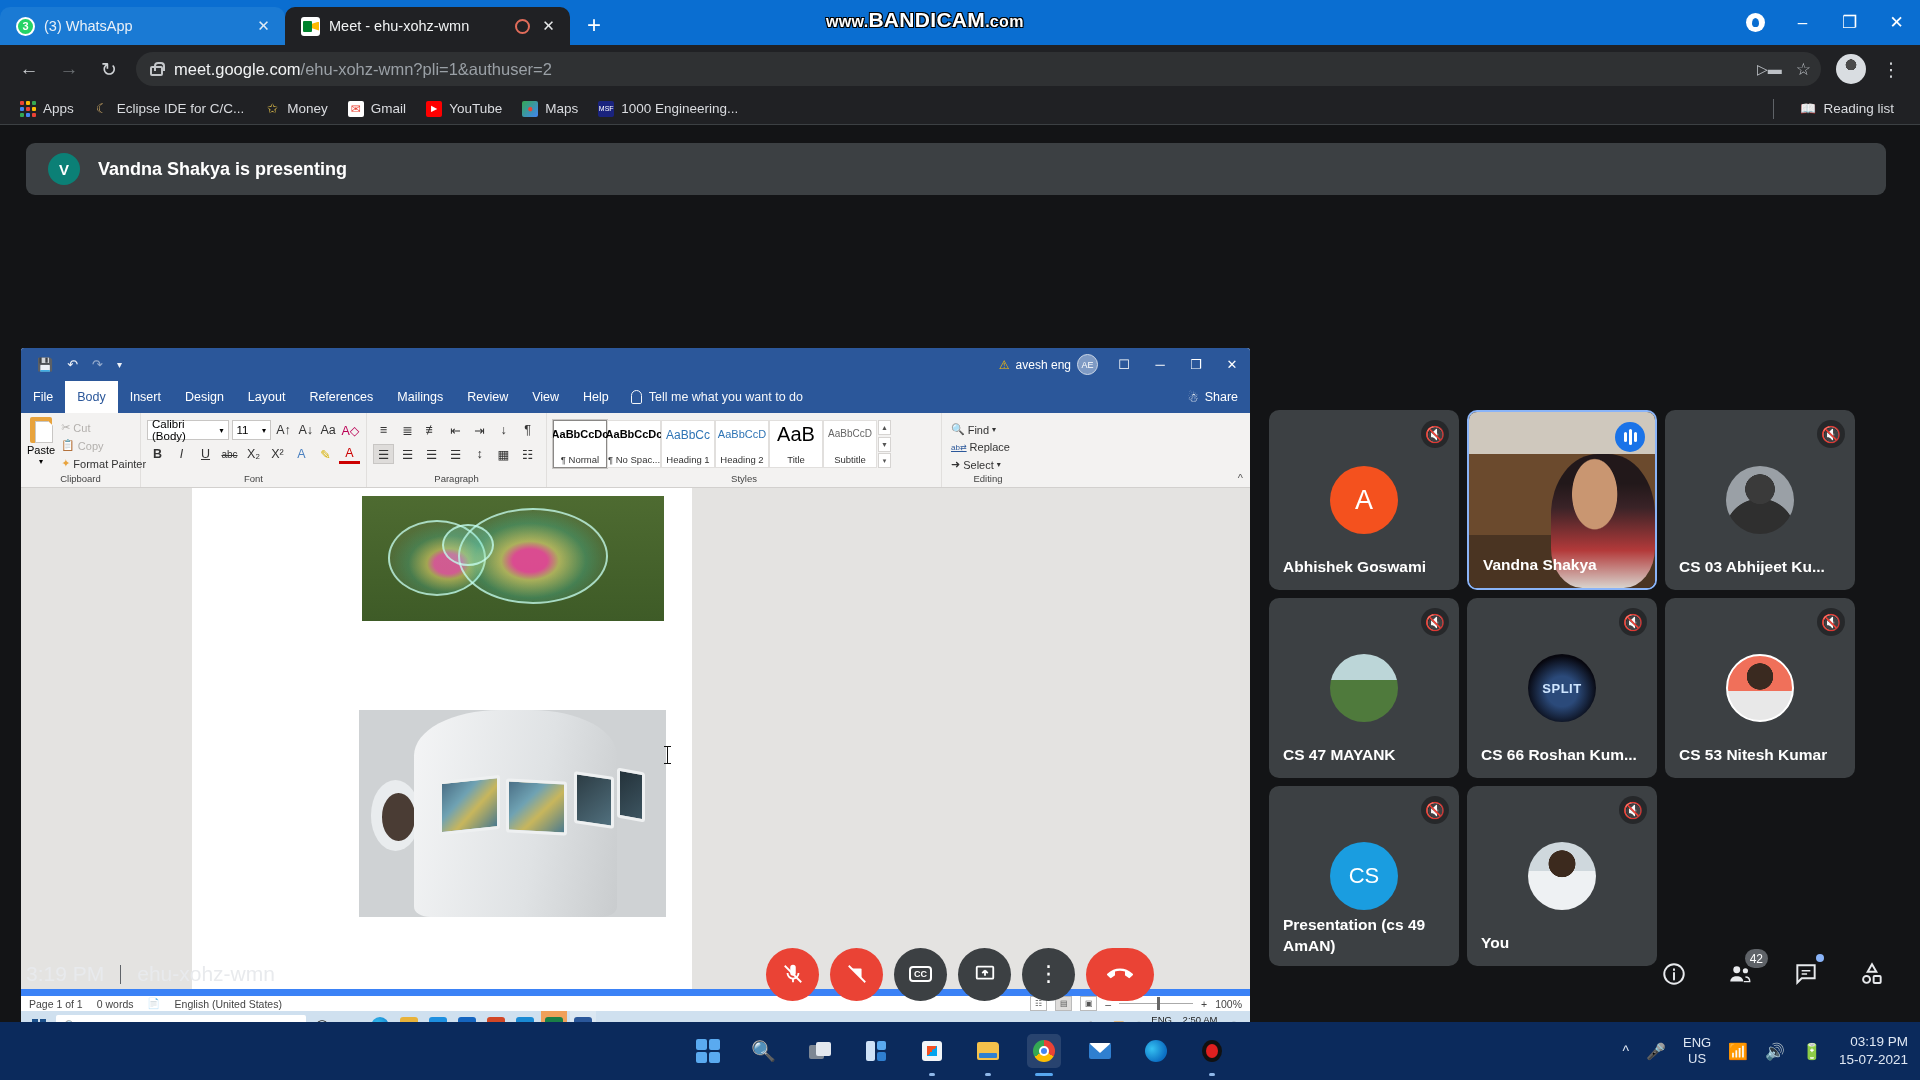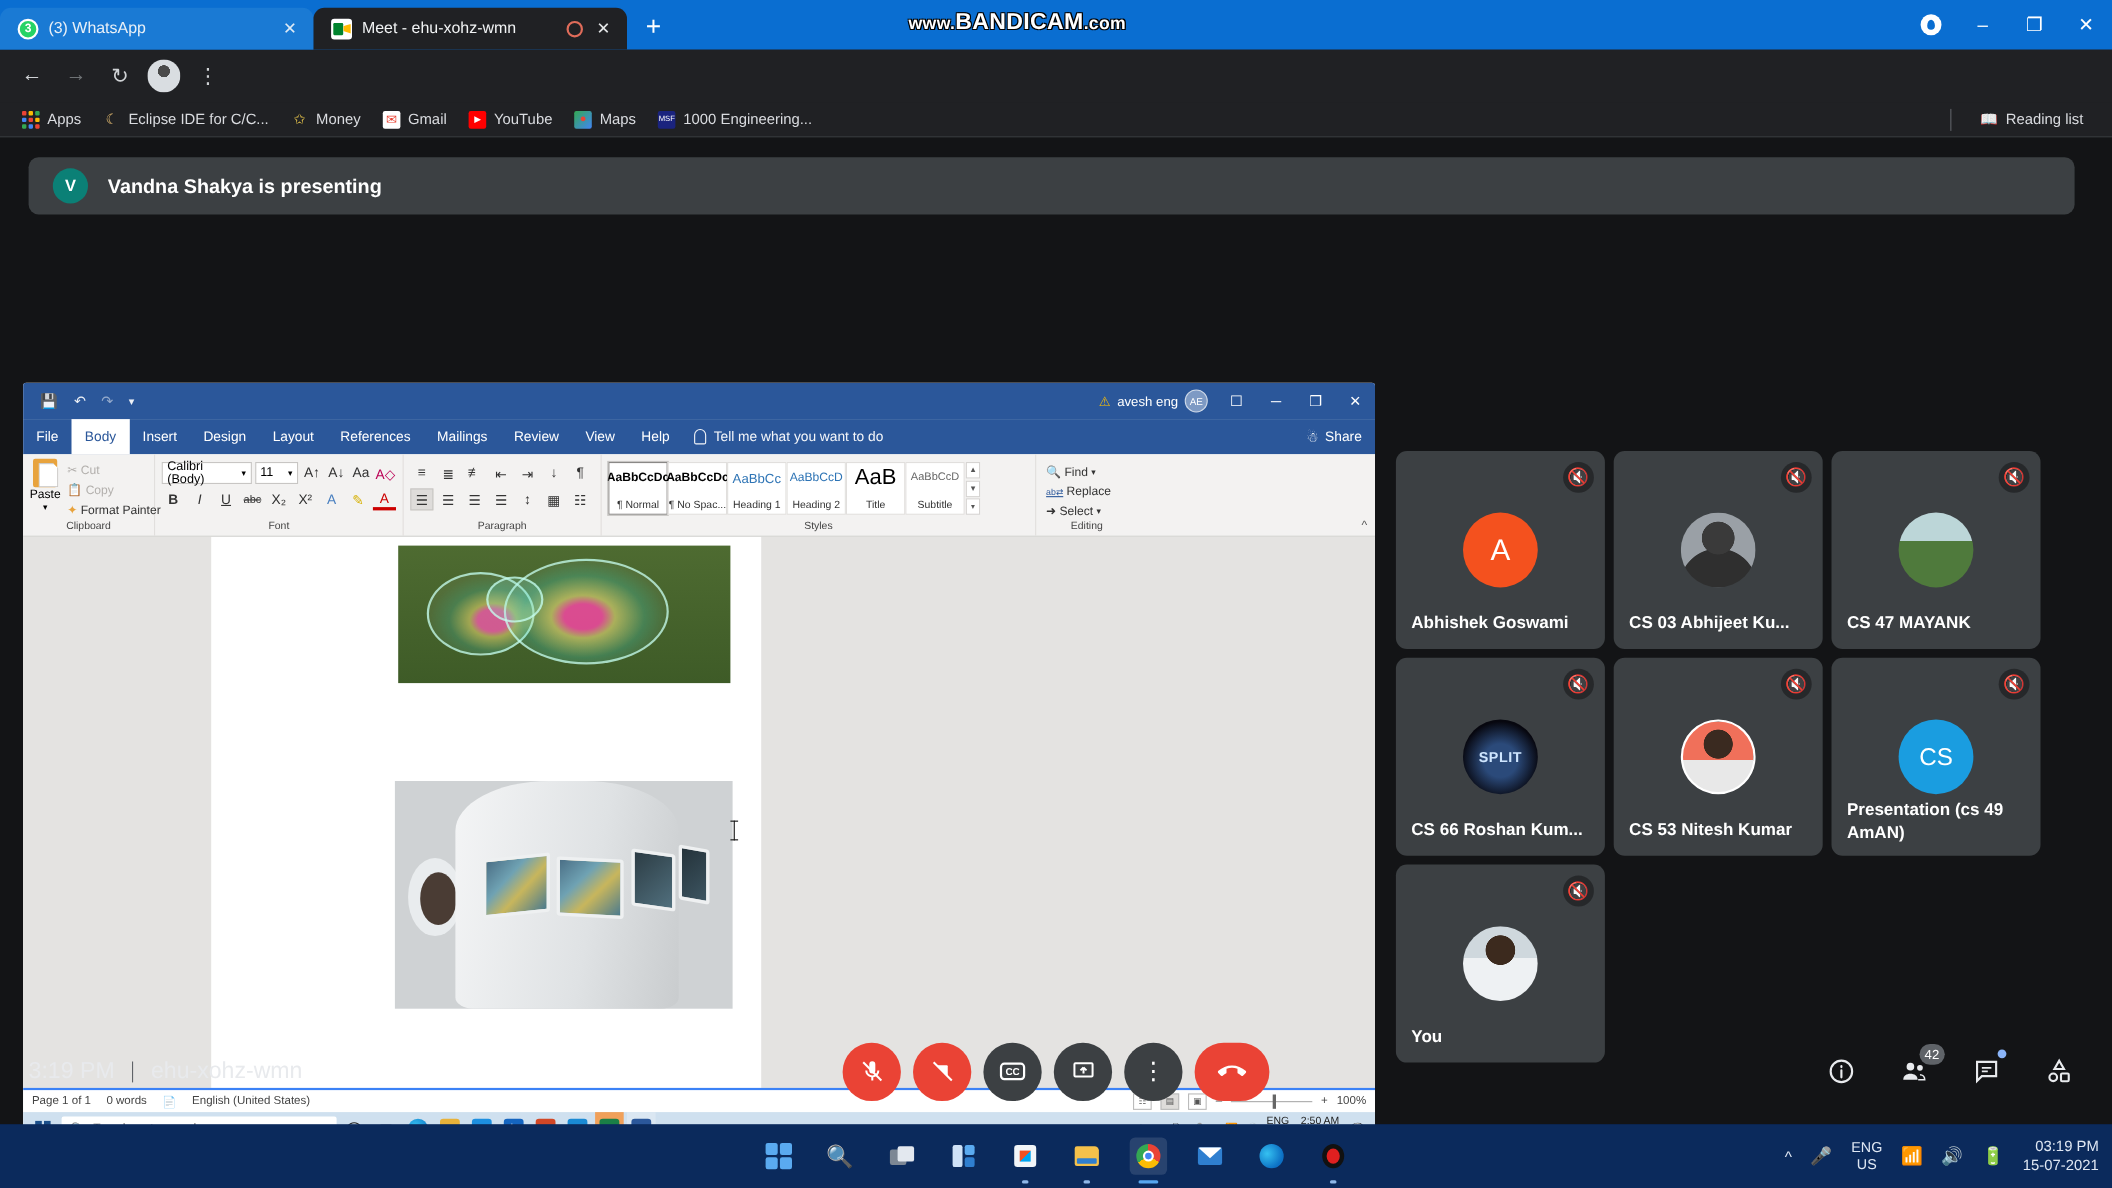--- a/index.html
+++ b/index.html
@@ -136,21 +136,21 @@
   .w1{left:26%;top:33%;width:20%;height:26%;transform:skewY(-6deg);}
   .w2{left:48%;top:34%;width:20%;height:26%;transform:skewY(3deg);}
   .w3{left:70%;top:31%;width:13%;height:25%;transform:skewY(8deg);background:linear-gradient(135deg,#2c3c44,#51707e);}
   .w4{left:84%;top:29%;width:9%;height:24%;transform:skewY(10deg);background:linear-gradient(135deg,#24323a,#3d5561);}
   .engine{position:absolute;left:4%;top:34%;width:16%;height:34%;background:#e9ecee;border-radius:50%;}
   .engine::after{content:"";position:absolute;inset:18% 10% 14% 22%;background:#4a3c34;border-radius:50%;}
   .caret{position:absolute;left:646px;top:258px;width:1px;height:18px;background:#111;}
   .caret::before,.caret::after{content:"";position:absolute;left:-3px;width:7px;height:1px;background:#111;}
   .caret::before{top:0;} .caret::after{bottom:0;}
 
-  .statusbar{position:absolute;left:0;right:0;bottom:30px;height:22px;background:#fff;border-top:2px solid #3b82f6;
+  .statusbar{position:absolute;left:0;right:0;bottom:30px;height:22px;background:#fff;border-top:7px solid #3b82f6;
              display:flex;align-items:center;padding:0 8px;font-size:10.5px;color:#444;gap:14px;}
   .sb-right{margin-left:auto;display:flex;align-items:center;gap:8px;}
   .viewbtn{width:17px;height:15px;border:1px solid #bbb;display:flex;align-items:center;justify-content:center;font-size:8px;color:#555;}
   .viewbtn.on{background:#dedcda;}
   .zoom-track{width:74px;height:1px;background:#aaa;position:relative;}
   .zoom-thumb{position:absolute;left:38px;top:-6px;width:3px;height:13px;background:#666;}
 
   .wintaskbar{position:absolute;left:0;right:0;bottom:0;height:30px;background:#cfe0ef;display:flex;align-items:center;
               padding:0 4px;gap:3px;}
   .startb{width:28px;height:28px;display:flex;align-items:center;justify-content:center;}
@@ -254,20 +254,28 @@
       <div class="wc">–</div>
       <div class="wc">❐</div>
       <div class="wc">✕</div>
     </div>
   </div>
 
   <div class="toolbar">
     <div class="tb-btn">←</div>
     <div class="tb-btn dim">→</div>
     <div class="tb-btn">↻</div>
+    <div class="omnibox">
+      <span class="lock"></span>
+      <span><span class="url-host">meet.google.com</span><span class="url-path">/ehu-xohz-wmn?pli=1&amp;authuser=2</span></span>
+      <span class="omnibox-right">
+        <span style="font-size:14px;color:#bdc1c6;">▷▬</span>
+        <span style="font-size:17px;color:#bdc1c6;">☆</span>
+      </span>
+    </div>
     <div class="tb-btn">
         <span class="avatar-chrome"></span>
       </div>
     <div class="tb-btn">⋮</div>
   </div>
 
   <div class="bookmarks">
     <div class="bm">
       <span class="bm-ic">
         <span class="apps-grid">
@@ -605,20 +613,30 @@
     </div>
 
     <div class="tiles">
 
       <div class="tile">
         <span class="mic-chip">🔇</span>
         <span class="av" style="background:#f4511e;">A</span>
         <span class="tile-name">Abhishek Goswami</span>
       </div>
 
+      <div class="tile active">
+        <span class="vid-bg"></span>
+        <span class="vid-face"></span>
+        <span class="speak-chip">
+          <i style="height:10px"></i>
+            <i style="height:16px"></i>
+            <i style="height:10px"></i>
+        </span>
+        <span class="tile-name">Vandna Shakya</span>
+      </div>
 
       <div class="tile">
         <span class="mic-chip">🔇</span>
         <span class="av photo" style="background:radial-gradient(circle at 50% 34%, #3a3a3a 0 26%, rgba(0,0,0,0) 27%), radial-gradient(circle at 50% 100%, #2f2f2f 0 46%, rgba(0,0,0,0) 47%), #9aa0a6;"></span>
         <span class="tile-name">CS 03 Abhijeet Ku...</span>
       </div>
 
       <div class="tile">
         <span class="mic-chip">🔇</span>
         <span class="av photo" style="background:linear-gradient(180deg,#bcd6d8 0 38%,#4f7a3c 38% 100%);"></span>

